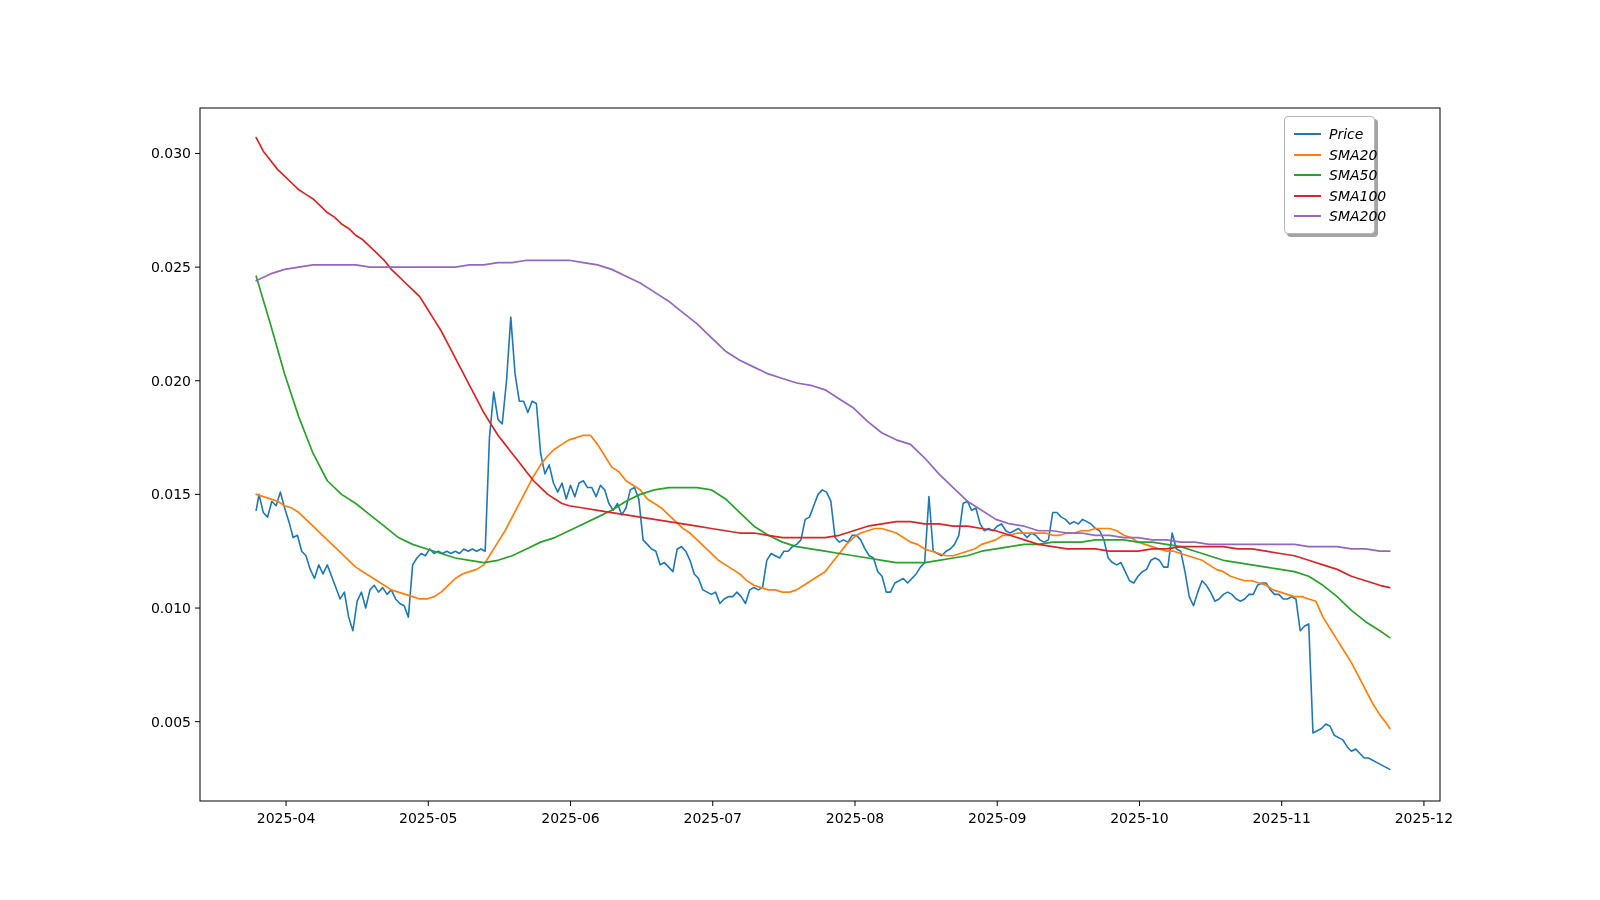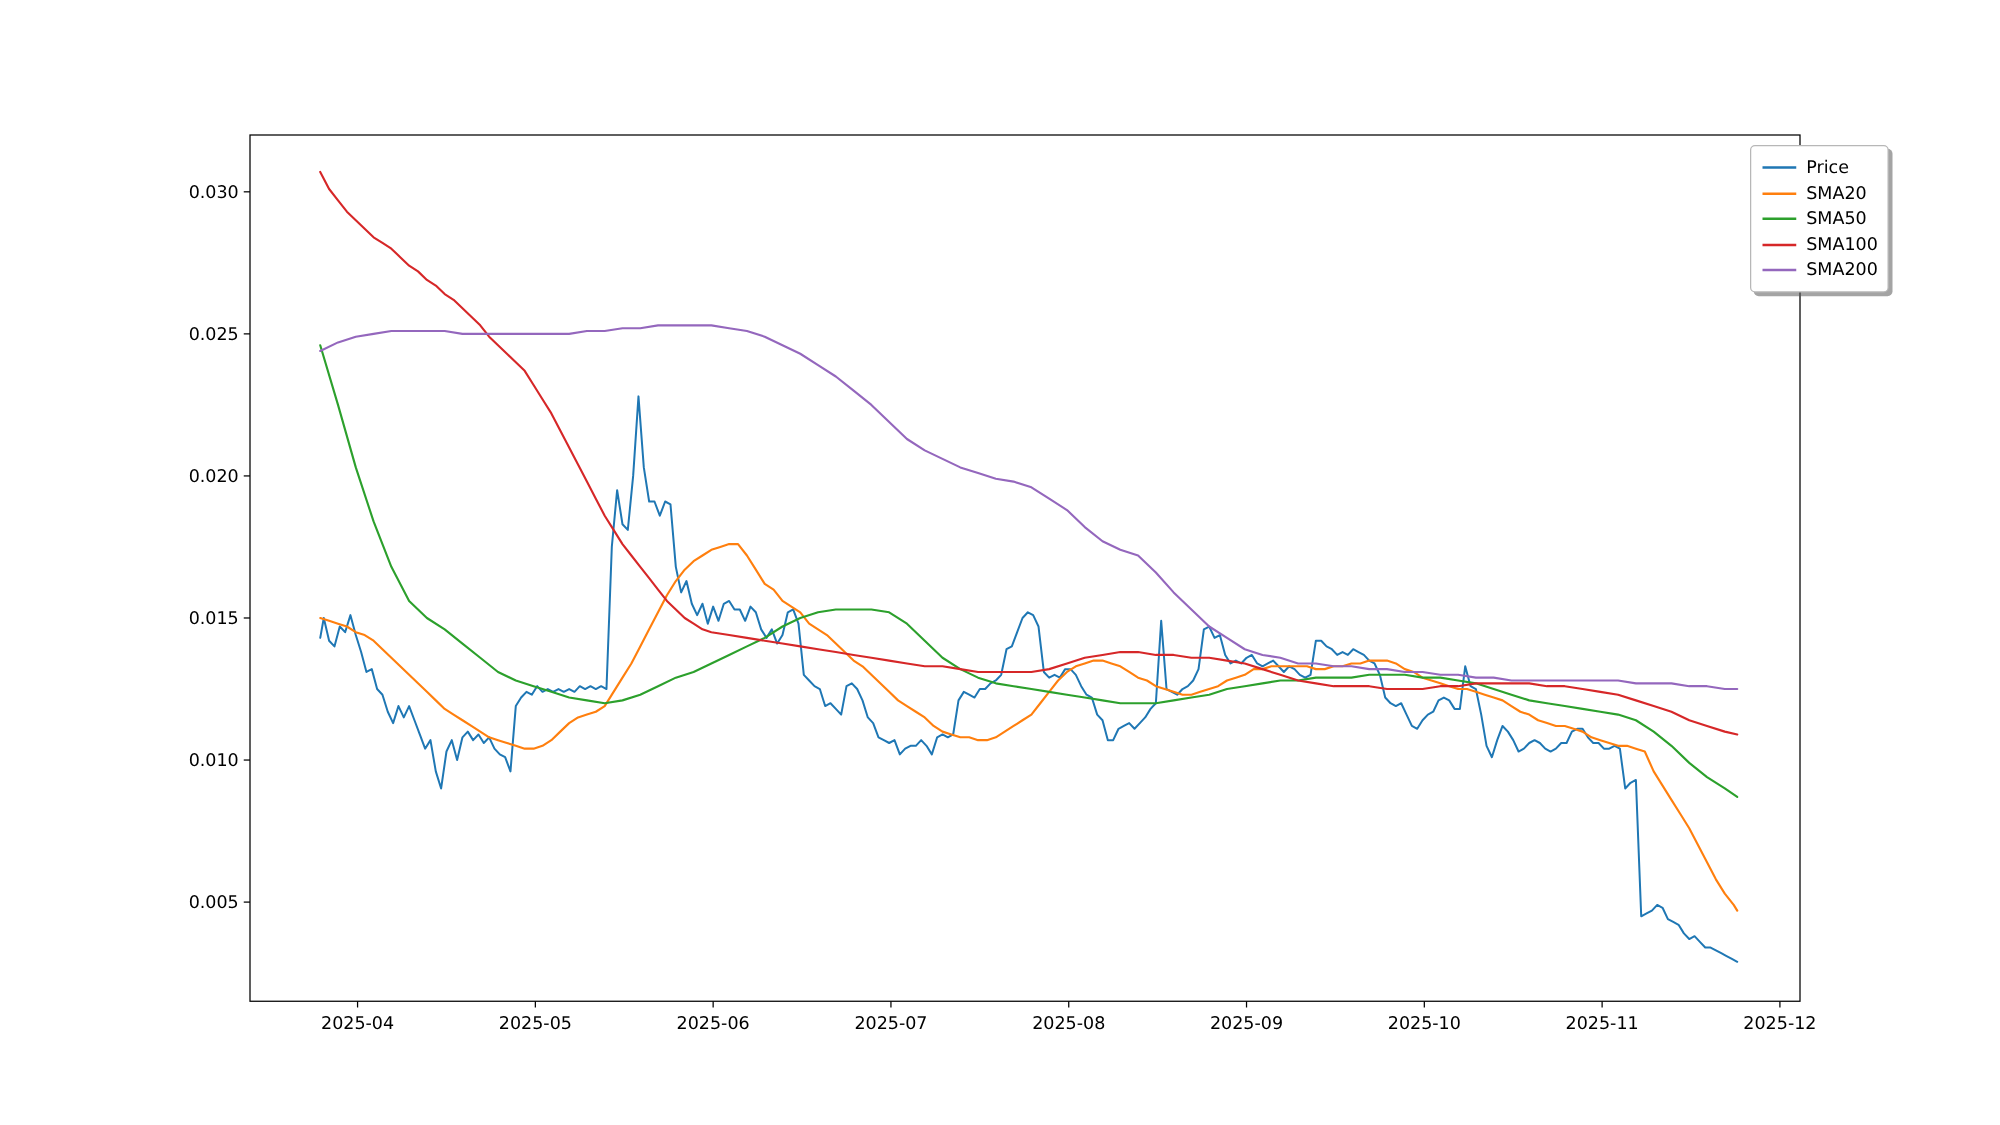--- a/index.html
+++ b/index.html
@@ -55,21 +55,21 @@
       <text x="191" y="272.1013447031813" text-anchor="end" class="tick-label">0.025</text>
       <line x1="195" y1="153.45752705805182" x2="200" y2="153.45752705805182" stroke="#000000" stroke-width="1"></line>
       <text x="191" y="158.45752705805182" text-anchor="end" class="tick-label">0.030</text>
       <polyline points="256.18,510.30 259.03,494.39 263.29,512.57 267.56,517.12 271.83,501.21 276.10,505.75 280.36,492.12 284.63,508.03 288.90,521.66 293.16,537.57 297.43,535.30 301.70,551.21 305.96,555.76 310.23,569.39 314.50,578.49 318.77,564.85 323.03,573.94 327.30,564.85 331.57,576.21 335.83,587.58 340.10,598.94 344.37,592.12 348.64,617.12 352.90,630.76 357.17,601.21 361.44,592.12 365.70,608.03 369.97,589.85 374.24,585.30 378.50,592.12 382.77,587.58 387.04,594.40 391.31,589.85 395.57,598.94 399.84,603.49 404.11,605.76 408.37,617.12 412.64,564.85 416.91,558.03 421.17,553.48 425.44,555.76 429.71,548.94 433.98,553.48 438.24,551.21 442.51,553.48 446.78,551.21 451.04,553.48 455.31,551.21 459.58,553.48 463.84,548.94 468.11,551.21 472.38,548.94 476.65,551.21 480.91,548.94 485.18,551.21 489.45,437.57 493.71,392.11 497.98,419.38 502.25,423.93 506.52,380.75 510.78,317.10 515.05,373.93 519.32,401.20 523.58,401.20 527.85,412.57 532.12,401.20 536.38,403.47 540.65,453.48 544.92,473.93 549.19,464.84 553.45,483.02 557.72,492.12 561.99,483.02 566.25,498.93 570.52,485.30 574.79,496.66 579.05,483.02 583.32,480.75 587.59,487.57 591.86,487.57 596.12,496.66 600.39,485.30 604.66,489.84 608.92,503.48 613.19,510.30 617.46,503.48 621.73,514.84 625.99,508.03 630.26,489.84 634.53,487.57 638.79,498.93 643.06,539.85 647.33,544.39 651.59,548.94 655.86,551.21 660.13,564.85 664.40,562.58 668.66,567.12 672.93,571.67 677.20,548.94 681.46,546.67 685.73,551.21 690.00,560.30 694.26,573.94 698.53,578.49 702.80,589.85 707.07,592.12 711.33,594.40 715.60,592.12 719.87,603.49 724.13,598.94 728.40,596.67 732.67,596.67 736.94,592.12 741.20,596.67 745.47,603.49 749.74,589.85 754.00,587.58 758.27,589.85 762.54,587.58 766.80,560.30 771.07,553.48 775.34,555.76 779.61,558.03 783.87,551.21 788.14,551.21 792.41,546.67 796.67,544.39 800.94,539.85 805.21,519.39 809.47,517.12 813.74,505.75 818.01,494.39 822.28,489.84 826.54,492.12 830.81,501.21 835.08,537.57 839.34,542.12 843.61,539.85 847.88,542.12 852.14,535.30 856.41,535.30 860.68,539.85 864.95,548.94 869.21,555.76 873.48,558.03 877.75,571.67 882.01,576.21 886.28,592.12 890.55,592.12 894.82,583.03 899.08,580.76 903.35,578.49 907.62,583.03 911.88,578.49 916.15,573.94 920.42,567.12 924.68,562.58 928.95,496.66 933.22,551.21 937.49,553.48 941.75,555.76 946.02,551.21 950.29,548.94 954.55,544.39 958.82,535.30 963.09,503.48 967.35,501.21 971.62,510.30 975.89,508.03 980.16,523.94 984.42,530.76 988.69,528.48 992.96,530.76 997.22,526.21 1001.49,523.94 1005.76,530.76 1010.03,533.03 1014.29,530.76 1018.56,528.48 1022.83,533.03 1027.09,537.57 1031.36,533.03 1035.63,535.30 1039.89,539.85 1044.16,542.12 1048.43,539.85 1052.70,512.57 1056.96,512.57 1061.23,517.12 1065.50,519.39 1069.76,523.94 1074.03,521.66 1078.30,523.94 1082.56,519.39 1086.83,521.66 1091.10,523.94 1095.37,528.48 1099.63,530.76 1103.90,539.85 1108.17,558.03 1112.43,562.58 1116.70,564.85 1120.97,562.58 1125.24,571.67 1129.50,580.76 1133.77,583.03 1138.04,576.21 1142.30,571.67 1146.57,569.39 1150.84,560.30 1155.10,558.03 1159.37,560.30 1163.64,567.12 1167.91,567.12 1172.17,533.03 1176.44,548.94 1180.71,551.21 1184.97,571.67 1189.24,596.67 1193.51,605.76 1197.77,592.12 1202.04,580.76 1206.31,585.30 1210.58,592.12 1214.84,601.21 1219.11,598.94 1223.38,594.40 1227.64,592.12 1231.91,594.40 1236.18,598.94 1240.45,601.21 1244.71,598.94 1248.98,594.40 1253.25,594.40 1257.51,585.30 1261.78,583.03 1266.05,583.03 1270.31,589.85 1274.58,594.40 1278.85,594.40 1283.12,598.94 1287.38,598.94 1291.65,596.67 1295.92,598.94 1300.18,630.76 1304.45,626.22 1308.72,623.94 1312.98,733.04 1317.25,730.77 1321.52,728.50 1325.79,723.95 1330.05,726.22 1334.32,735.31 1338.59,737.59 1342.85,739.86 1347.12,746.68 1351.39,751.22 1355.65,748.95 1359.92,753.50 1364.19,758.04 1368.46,758.04 1372.72,760.32 1376.99,762.59 1381.26,764.86 1385.52,767.13 1389.79,769.41" fill="none" stroke="#1f77b4" stroke-width="1.6" stroke-linejoin="round" stroke-linecap="round"></polyline>
       <polyline points="256.18,494.39 263.29,496.66 270.41,498.93 277.52,501.21 284.63,505.75 291.74,508.03 298.85,512.57 305.96,519.39 313.08,526.21 320.19,533.03 327.30,539.85 334.41,546.67 341.52,553.48 348.64,560.30 355.75,567.12 362.86,571.67 369.97,576.21 377.08,580.76 384.19,585.30 391.31,589.85 398.42,592.12 405.53,594.40 412.64,596.67 419.75,598.94 426.86,598.94 433.98,596.67 441.09,592.12 448.20,585.30 455.31,578.49 462.42,573.94 469.53,571.67 476.65,569.39 483.76,564.85 490.87,553.48 497.98,542.12 505.09,530.76 512.20,517.12 519.32,503.48 526.43,489.84 533.54,476.21 540.65,464.84 547.76,455.75 554.87,448.93 561.99,444.39 569.10,439.84 576.21,437.57 583.32,435.29 590.43,435.29 597.55,444.39 604.66,455.75 611.77,467.11 618.88,471.66 625.99,480.75 633.10,485.30 640.22,489.84 647.33,498.93 654.44,503.48 661.55,508.03 668.66,514.84 675.77,521.66 682.89,528.48 690.00,533.03 697.11,539.85 704.22,546.67 711.33,553.48 718.44,560.30 725.56,564.85 732.67,569.39 739.78,573.94 746.89,580.76 754.00,585.30 761.11,587.58 768.23,589.85 775.34,589.85 782.45,592.12 789.56,592.12 796.67,589.85 803.79,585.30 810.90,580.76 818.01,576.21 825.12,571.67 832.23,562.58 839.34,553.48 846.46,544.39 853.57,537.57 860.68,533.03 867.79,530.76 874.90,528.48 882.01,528.48 889.13,530.76 896.24,533.03 903.35,537.57 910.46,542.12 917.57,544.39 924.68,548.94 931.80,551.21 938.91,553.48 946.02,555.76 953.13,555.76 960.24,553.48 967.35,551.21 974.47,548.94 981.58,544.39 988.69,542.12 995.80,539.85 1002.91,535.30 1010.03,535.30 1017.14,533.03 1024.25,533.03 1031.36,533.03 1038.47,533.03 1045.58,533.03 1052.70,535.30 1059.81,535.30 1066.92,533.03 1074.03,533.03 1081.14,530.76 1088.25,530.76 1095.37,528.48 1102.48,528.48 1109.59,528.48 1116.70,530.76 1123.81,535.30 1130.92,537.57 1138.04,542.12 1145.15,544.39 1152.26,546.67 1159.37,548.94 1166.48,551.21 1173.59,551.21 1180.71,553.48 1187.82,555.76 1194.93,558.03 1202.04,560.30 1209.15,564.85 1216.27,569.39 1223.38,571.67 1230.49,576.21 1237.60,578.49 1244.71,580.76 1251.82,580.76 1258.94,583.03 1266.05,585.30 1273.16,589.85 1280.27,592.12 1287.38,594.40 1294.49,596.67 1301.61,596.67 1308.72,598.94 1315.83,601.21 1322.94,617.12 1330.05,628.49 1337.16,639.85 1344.28,651.22 1351.39,662.58 1358.50,676.22 1365.61,689.86 1372.72,703.49 1379.83,714.86 1386.95,723.95 1389.79,728.50" fill="none" stroke="#ff7f0e" stroke-width="1.7" stroke-linejoin="round" stroke-linecap="round"></polyline>
       <polyline points="256.18,276.19 270.41,323.92 284.63,373.93 298.85,417.11 313.08,453.48 327.30,480.75 341.52,494.39 355.75,503.48 369.97,514.84 384.19,526.21 398.42,537.57 412.64,544.39 426.86,548.94 441.09,553.48 455.31,558.03 469.53,560.30 483.76,562.58 497.98,560.30 512.20,555.76 526.43,548.94 540.65,542.12 554.87,537.57 569.10,530.76 583.32,523.94 597.55,517.12 611.77,510.30 625.99,501.21 640.22,494.39 654.44,489.84 668.66,487.57 682.89,487.57 697.11,487.57 711.33,489.84 725.56,498.93 739.78,512.57 754.00,526.21 768.23,535.30 782.45,542.12 796.67,546.67 810.90,548.94 825.12,551.21 839.34,553.48 853.57,555.76 867.79,558.03 882.01,560.30 896.24,562.58 910.46,562.58 924.68,562.58 938.91,560.30 953.13,558.03 967.35,555.76 981.58,551.21 995.80,548.94 1010.03,546.67 1024.25,544.39 1038.47,544.39 1052.70,542.12 1066.92,542.12 1081.14,542.12 1095.37,539.85 1109.59,539.85 1123.81,539.85 1138.04,542.12 1152.26,542.12 1166.48,544.39 1180.71,546.67 1194.93,551.21 1209.15,555.76 1223.38,560.30 1237.60,562.58 1251.82,564.85 1266.05,567.12 1280.27,569.39 1294.49,571.67 1308.72,576.21 1322.94,585.30 1337.16,596.67 1351.39,610.31 1365.61,621.67 1379.83,630.76 1389.79,637.58" fill="none" stroke="#2ca02c" stroke-width="1.7" stroke-linejoin="round" stroke-linecap="round"></polyline>
       <polyline points="256.18,137.55 263.29,151.18 270.41,160.28 277.52,169.37 284.63,176.19 291.74,183.00 298.85,189.82 305.96,194.37 313.08,198.92 320.19,205.73 327.30,212.55 334.41,217.10 341.52,223.92 348.64,228.46 355.75,235.28 362.86,239.83 369.97,246.65 377.08,253.46 384.19,260.28 391.31,269.37 398.42,276.19 405.53,283.01 412.64,289.83 419.75,296.65 426.86,308.01 433.98,319.38 441.09,330.74 448.20,344.38 455.31,358.02 462.42,371.65 469.53,385.29 476.65,398.93 483.76,412.57 490.87,423.93 497.98,435.29 505.09,444.39 512.20,453.48 519.32,462.57 526.43,471.66 533.54,480.75 540.65,487.57 547.76,494.39 554.87,498.93 561.99,503.48 569.10,505.75 583.32,508.03 597.55,510.30 611.77,512.57 625.99,514.84 640.22,517.12 654.44,519.39 668.66,521.66 682.89,523.94 697.11,526.21 711.33,528.48 725.56,530.76 739.78,533.03 754.00,533.03 768.23,535.30 782.45,537.57 796.67,537.57 810.90,537.57 825.12,537.57 839.34,535.30 853.57,530.76 867.79,526.21 882.01,523.94 896.24,521.66 910.46,521.66 924.68,523.94 938.91,523.94 953.13,526.21 967.35,526.21 981.58,528.48 995.80,530.76 1010.03,535.30 1024.25,539.85 1038.47,544.39 1052.70,546.67 1066.92,548.94 1081.14,548.94 1095.37,548.94 1109.59,551.21 1123.81,551.21 1138.04,551.21 1152.26,548.94 1166.48,548.94 1180.71,546.67 1194.93,546.67 1209.15,546.67 1223.38,546.67 1237.60,548.94 1251.82,548.94 1266.05,551.21 1280.27,553.48 1294.49,555.76 1308.72,560.30 1322.94,564.85 1337.16,569.39 1351.39,576.21 1365.61,580.76 1379.83,585.30 1389.79,587.58" fill="none" stroke="#d62728" stroke-width="1.7" stroke-linejoin="round" stroke-linecap="round"></polyline>
       <polyline points="256.18,280.74 270.41,273.92 284.63,269.37 298.85,267.10 313.08,264.83 327.30,264.83 341.52,264.83 355.75,264.83 369.97,267.10 384.19,267.10 398.42,267.10 412.64,267.10 426.86,267.10 441.09,267.10 455.31,267.10 469.53,264.83 483.76,264.83 497.98,262.56 512.20,262.56 526.43,260.28 540.65,260.28 554.87,260.28 569.10,260.28 583.32,262.56 597.55,264.83 611.77,269.37 625.99,276.19 640.22,283.01 654.44,292.10 668.66,301.19 682.89,312.56 697.11,323.92 711.33,337.56 725.56,351.20 739.78,360.29 754.00,367.11 768.23,373.93 782.45,378.47 796.67,383.02 810.90,385.29 825.12,389.84 839.34,398.93 853.57,408.02 867.79,421.66 882.01,433.02 896.24,439.84 910.46,444.39 924.68,458.02 938.91,473.93 953.13,487.57 967.35,501.21 981.58,510.30 995.80,519.39 1010.03,523.94 1024.25,526.21 1038.47,530.76 1052.70,530.76 1066.92,533.03 1081.14,533.03 1095.37,535.30 1109.59,535.30 1123.81,537.57 1138.04,537.57 1152.26,539.85 1166.48,539.85 1180.71,542.12 1194.93,542.12 1209.15,544.39 1223.38,544.39 1237.60,544.39 1251.82,544.39 1266.05,544.39 1280.27,544.39 1294.49,544.39 1308.72,546.67 1322.94,546.67 1337.16,546.67 1351.39,548.94 1365.61,548.94 1379.83,551.21 1389.79,551.21" fill="none" stroke="#9467bd" stroke-width="1.7" stroke-linejoin="round" stroke-linecap="round"></polyline>
       <rect x="200" y="108" width="1240" height="693" fill="none" stroke="#000000" stroke-width="1"></rect>
     </svg>
-  <div class="legend" id="legend" style="left: 1400px; top: 116px; width: 111px;">
+  <div class="legend" id="legend" style="left: 1284px; top: 116px; width: 91px; font-style: italic;">
       <div class="legend-row">
         <span class="legend-line" style="border-top-color: rgb(31, 119, 180);"></span>
         <span class="legend-label">Price</span>
       </div>
       <div class="legend-row">
         <span class="legend-line" style="border-top-color: rgb(255, 127, 14);"></span>
         <span class="legend-label">SMA20</span>
       </div>
       <div class="legend-row">
         <span class="legend-line" style="border-top-color: rgb(44, 160, 44);"></span>

